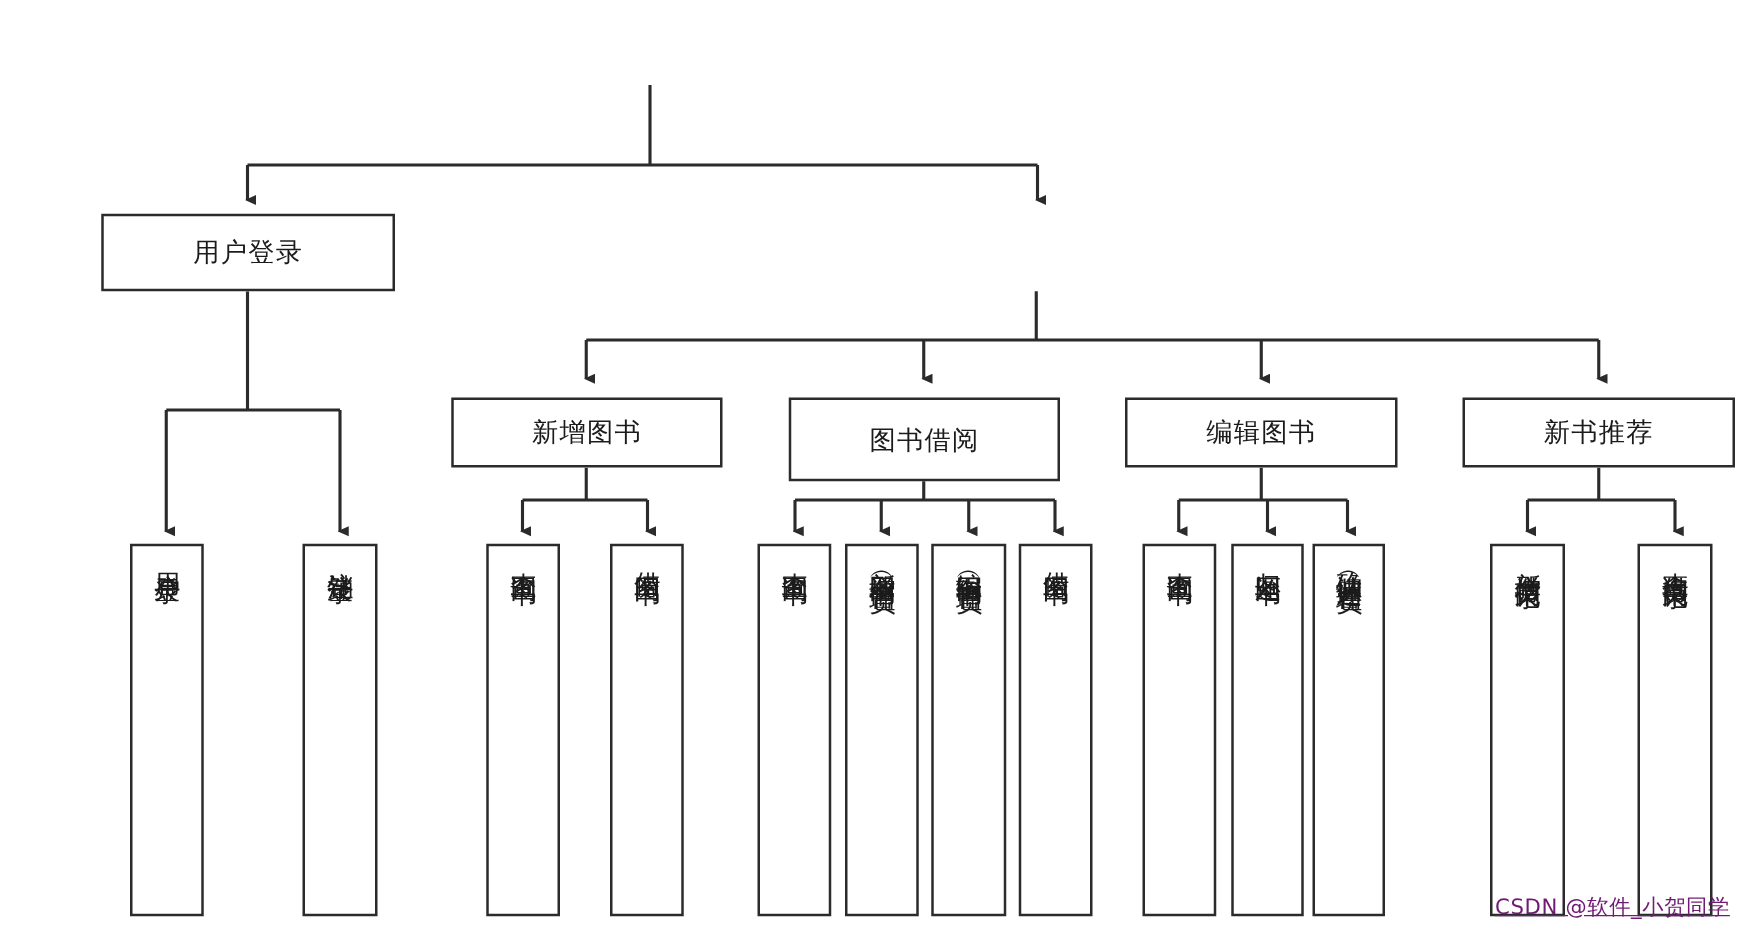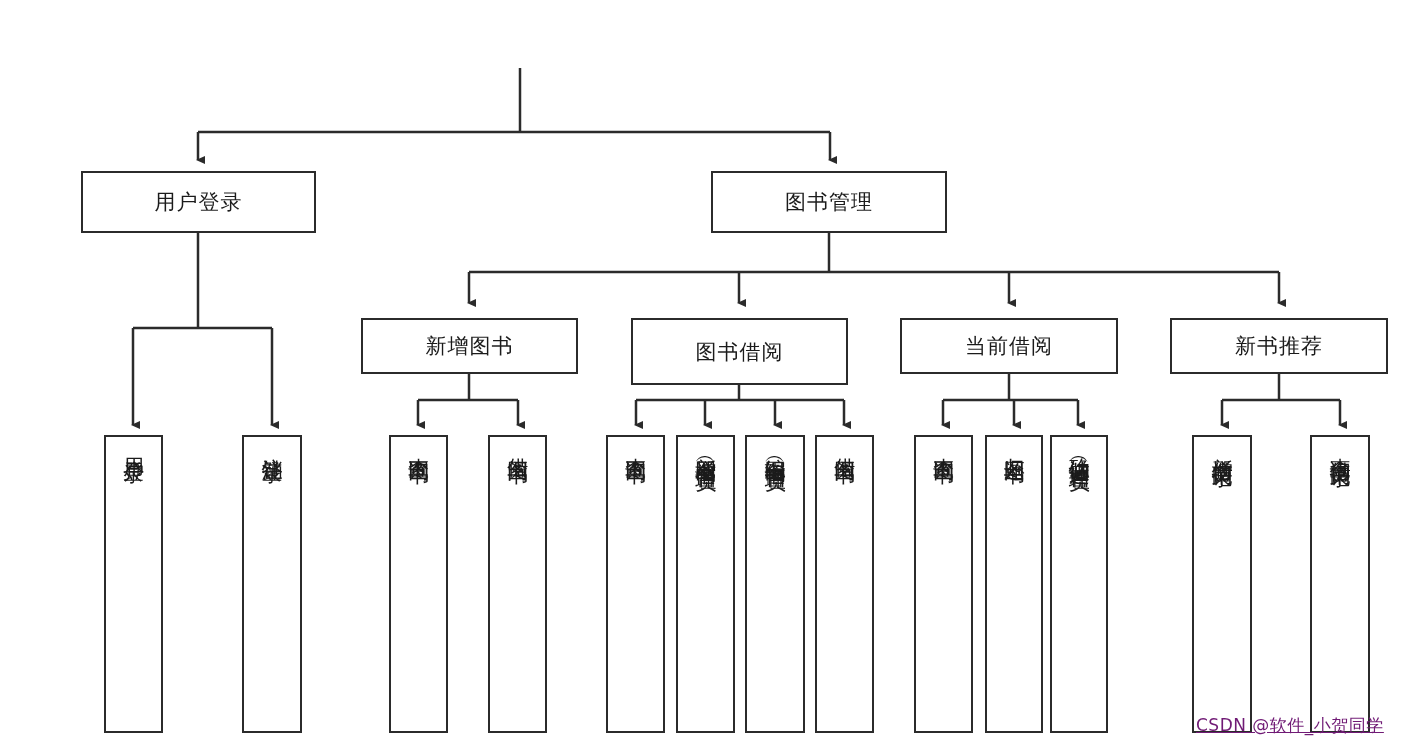--- a/index.html
+++ b/index.html
@@ -123,32 +123,29 @@
       <path d="M1222,400 L1340,400"></path>
       <path d="M1222,400 L1222,425" marker-end="url(#arrow)"></path>
       <path d="M1340,400 L1340,425" marker-end="url(#arrow)"></path>
     </g>
   </svg>
 
 
   <div class="node horiz" style="left:81px; top:171px; width:235px; height:62px;">
     <span>用户登录</span>
   </div>
-  <div class="node horiz" style="left:711px; top:171px; width:236px; height:62px;">
-    <span>图书管理</span>
-  </div>
 
   <div class="node horiz" style="left:361px; top:318px; width:217px; height:56px;">
     <span>新增图书</span>
   </div>
   <div class="node horiz" style="left:631px; top:318px; width:217px; height:67px;">
     <span>图书借阅</span>
   </div>
   <div class="node horiz" style="left:900px; top:318px; width:218px; height:56px;">
-    <span>当前借阅</span>
+    <span>编辑图书</span>
   </div>
   <div class="node horiz" style="left:1170px; top:318px; width:218px; height:56px;">
     <span>新书推荐</span>
   </div>
 
   <div class="node vert" style="left:104px; top:435px; width:59px; height:298px;">
     <span class="vlabel">用户登录</span>
   </div>
   <div class="node vert" style="left:242px; top:435px; width:60px; height:298px;">
     <span class="vlabel">注销登录</span>

